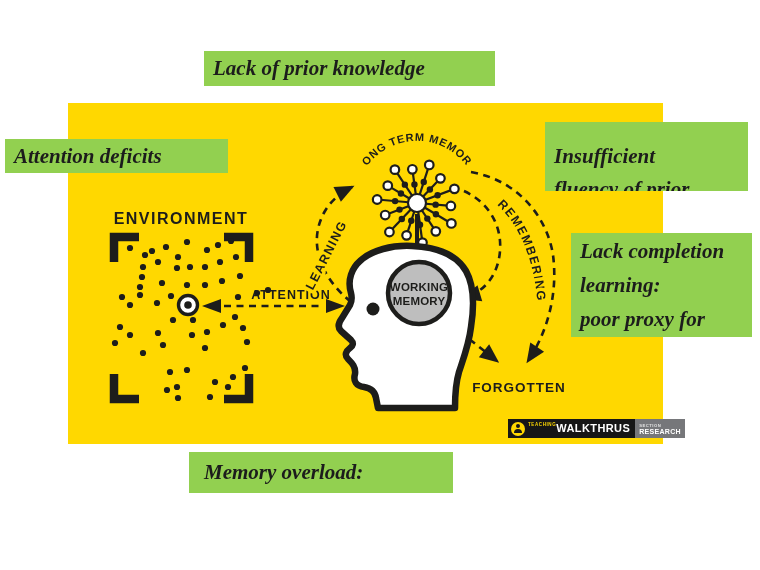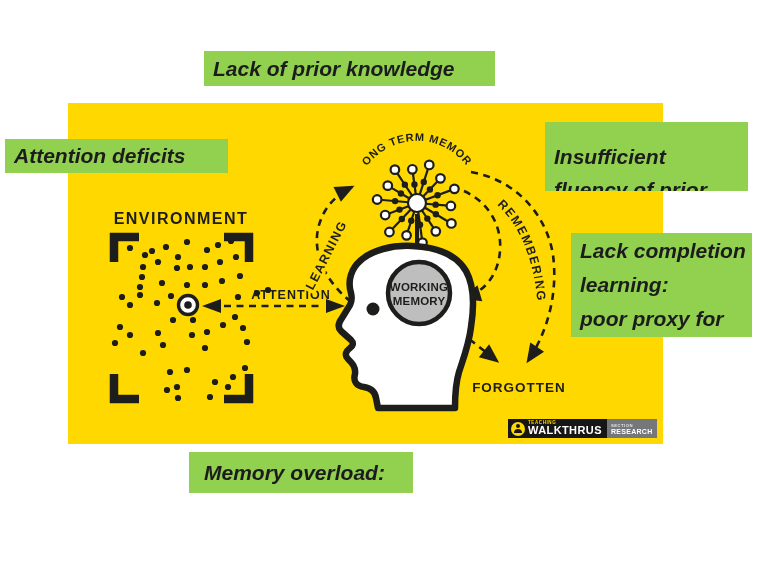--- a/index.html
+++ b/index.html
@@ -6,42 +6,42 @@
     --yellow:#FFD800; --green:#92D050; --ink:#1D1D1B;
     --wm-gray:#BEBEBE; --bar-black:#161616; --bar-gray:#76777A;
   }
   *{margin:0;padding:0;box-sizing:border-box;}
   body{background:#e8e8e8;font-family:"Liberation Sans",sans-serif;}
   .canvas{position:relative;width:760px;height:570px;background:#ffffff;overflow:hidden;}
   .yellow-panel{position:absolute;left:68px;top:103px;width:595px;height:341px;background:var(--yellow);z-index:1;}
   .diagram-svg{position:absolute;left:0;top:0;z-index:3;pointer-events:none;}
   .green-label{
     position:absolute;background:var(--green);color:#1c1c1c;z-index:4;
-    font-family:Liberation Sans, sans-serif;font-style:italic;font-weight:600;
+    font-family:Liberation Serif, serif;font-style:italic;font-weight:600;
     font-size:21px;padding-left:9px;overflow:hidden;
   }
   .green-label .ln{display:block;}
   .lbl-lack{left:204px;top:51px;width:291px;height:35px;line-height:35px;}
   .lbl-attention{left:5px;top:139px;width:223px;height:34px;line-height:34px;}
   .lbl-insufficient{left:545px;top:122px;width:203px;height:69px;line-height:33px;padding-top:18px;}
   .lbl-task{left:571px;top:233px;width:181px;height:104px;line-height:34px;padding-top:1px;}
-  .lbl-memory{left:189px;top:452px;width:224px;height:41px;line-height:41px;padding-left:15px;}
+  .lbl-memory{left:189px;top:452px;width:264px;height:41px;line-height:41px;padding-left:15px;}
   
   .dash{fill:none;stroke:var(--ink);stroke-width:2.6;stroke-dasharray:7 5.5;}
   .ink{fill:var(--ink);}
   .dlabel{font-family:"Liberation Sans",sans-serif;font-weight:bold;fill:var(--ink);}
   .halo{stroke:var(--yellow);stroke-width:7px;paint-order:stroke;stroke-linejoin:round;}
   .open-node{fill:#ffffff;stroke:var(--ink);stroke-width:2.2;}
   .head{fill:#ffffff;stroke:var(--ink);stroke-width:6.5;stroke-linejoin:round;}
   .bracket{fill:none;stroke:var(--ink);stroke-width:8.5;}
   
   .brand-bar{position:absolute;left:508px;top:419px;height:19px;display:flex;z-index:4;}
   .brand-black{background:var(--bar-black);display:flex;align-items:center;gap:3px;padding:0 5px 0 3px;}
   .brand-gray{background:var(--bar-gray);display:flex;flex-direction:column;justify-content:center;padding:0 4px;}
-  .brand-txt{display:flex;flex-direction:column;justify-content:center;line-height:1;}
+  .brand-txt{display:flex;flex-direction:row;justify-content:center;line-height:1;}
   .t-teaching{font-size:4.5px;color:var(--yellow);letter-spacing:.6px;font-weight:bold;}
   .t-walkthrus{font-size:11px;color:#ffffff;font-weight:bold;letter-spacing:.4px;}
   .t-section{font-size:4.2px;color:#e3e3e3;letter-spacing:.5px;font-weight:bold;}
   .t-research{font-size:7px;color:#ffffff;font-weight:bold;letter-spacing:.3px;}
   .logo-dot{width:14px;height:14px;border-radius:50%;background:var(--yellow);position:relative;flex:0 0 auto;}
   .logo-dot:before{content:"";position:absolute;left:5px;top:2.5px;width:4px;height:4px;border-radius:50%;background:#161616;}
   .logo-dot:after{content:"";position:absolute;left:3px;top:7px;width:8px;height:4.5px;border-radius:4px 4px 0 0;background:#161616;}
 </style>
 </head>
 <body>

